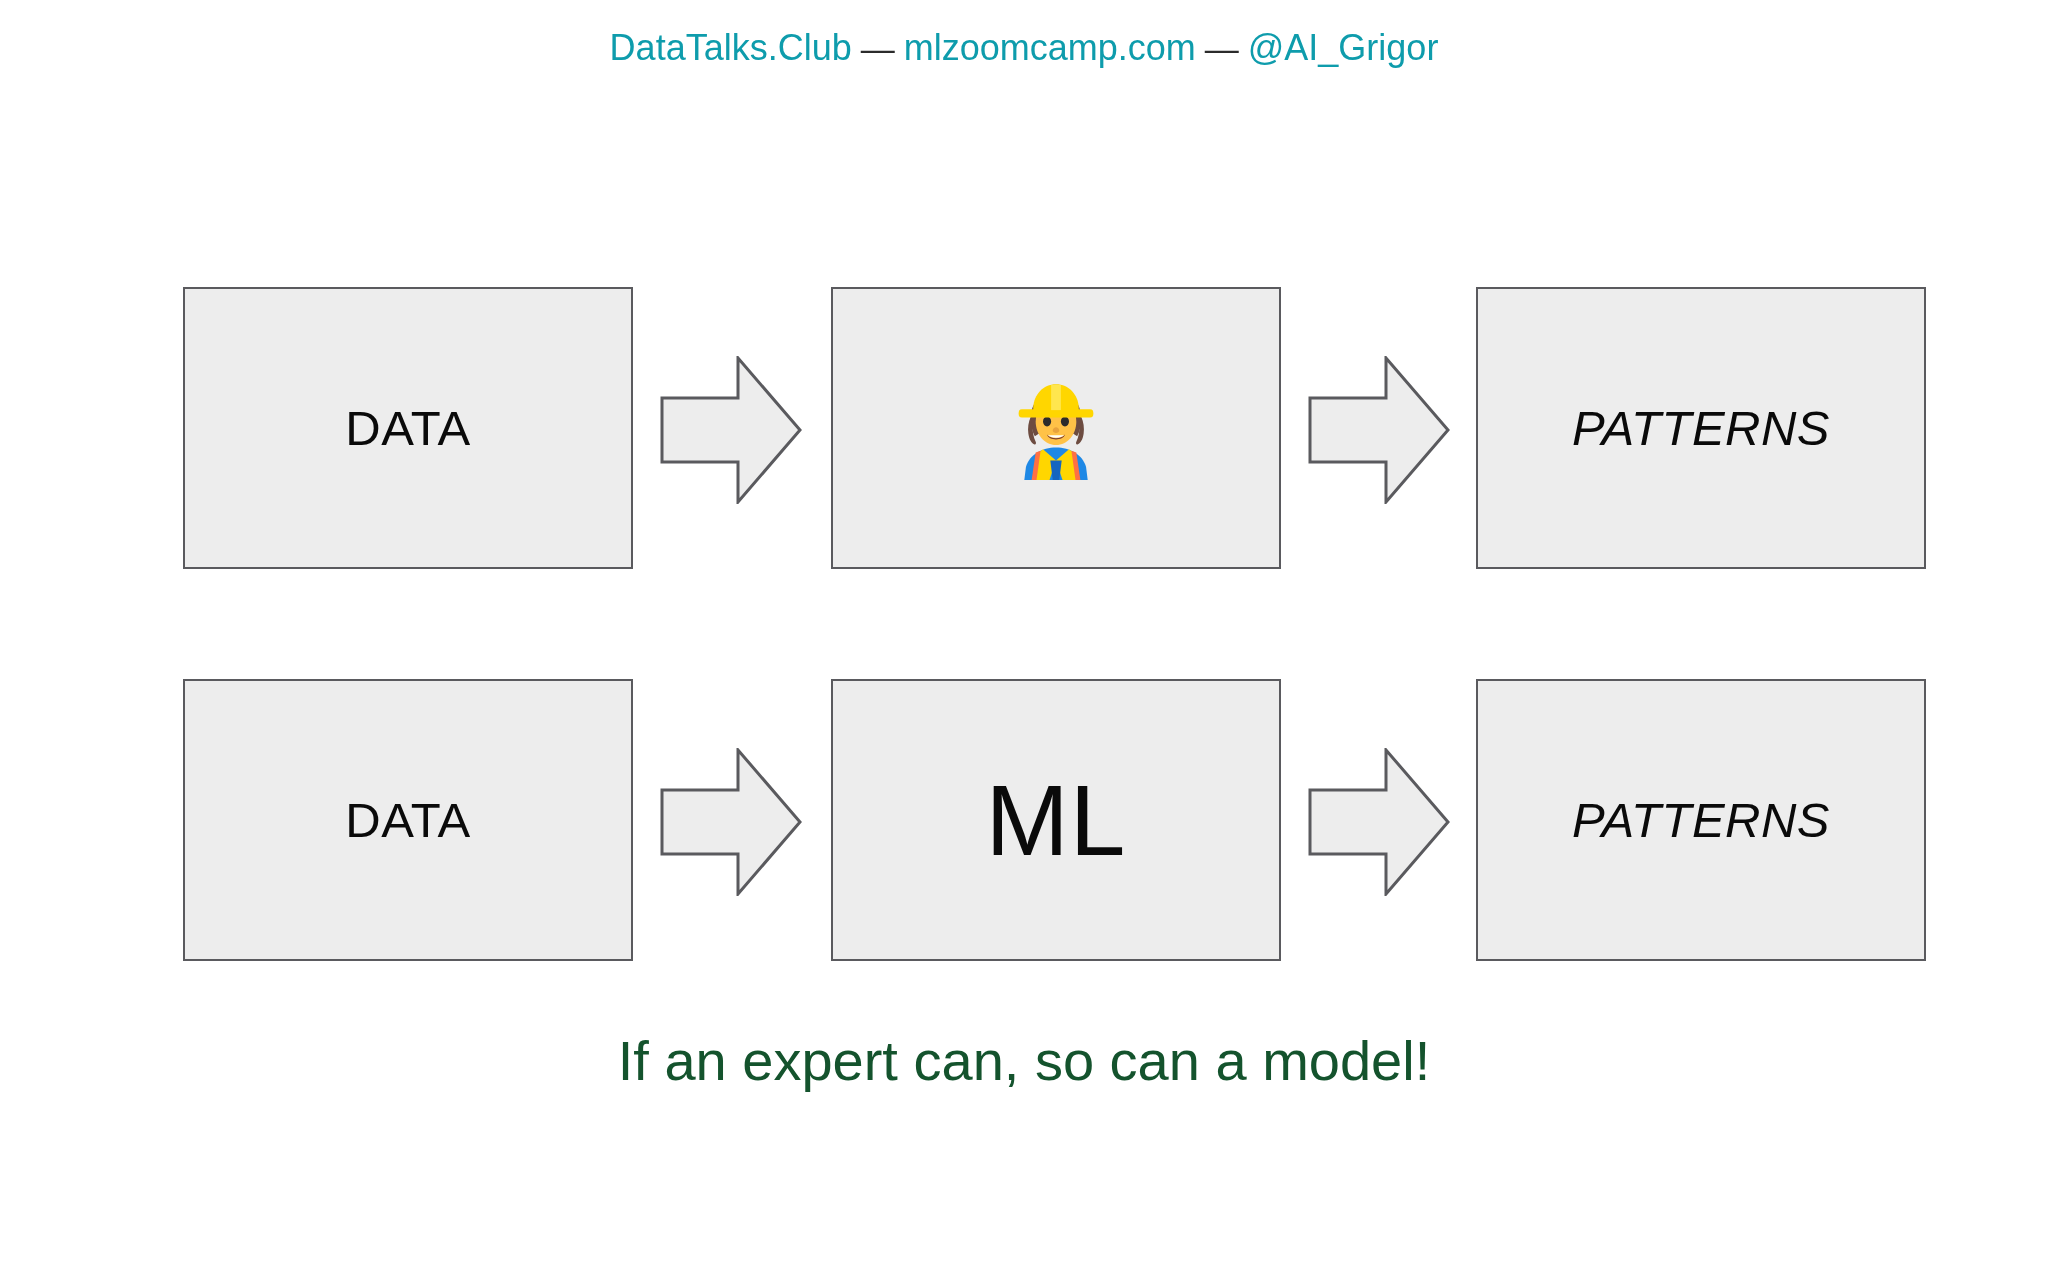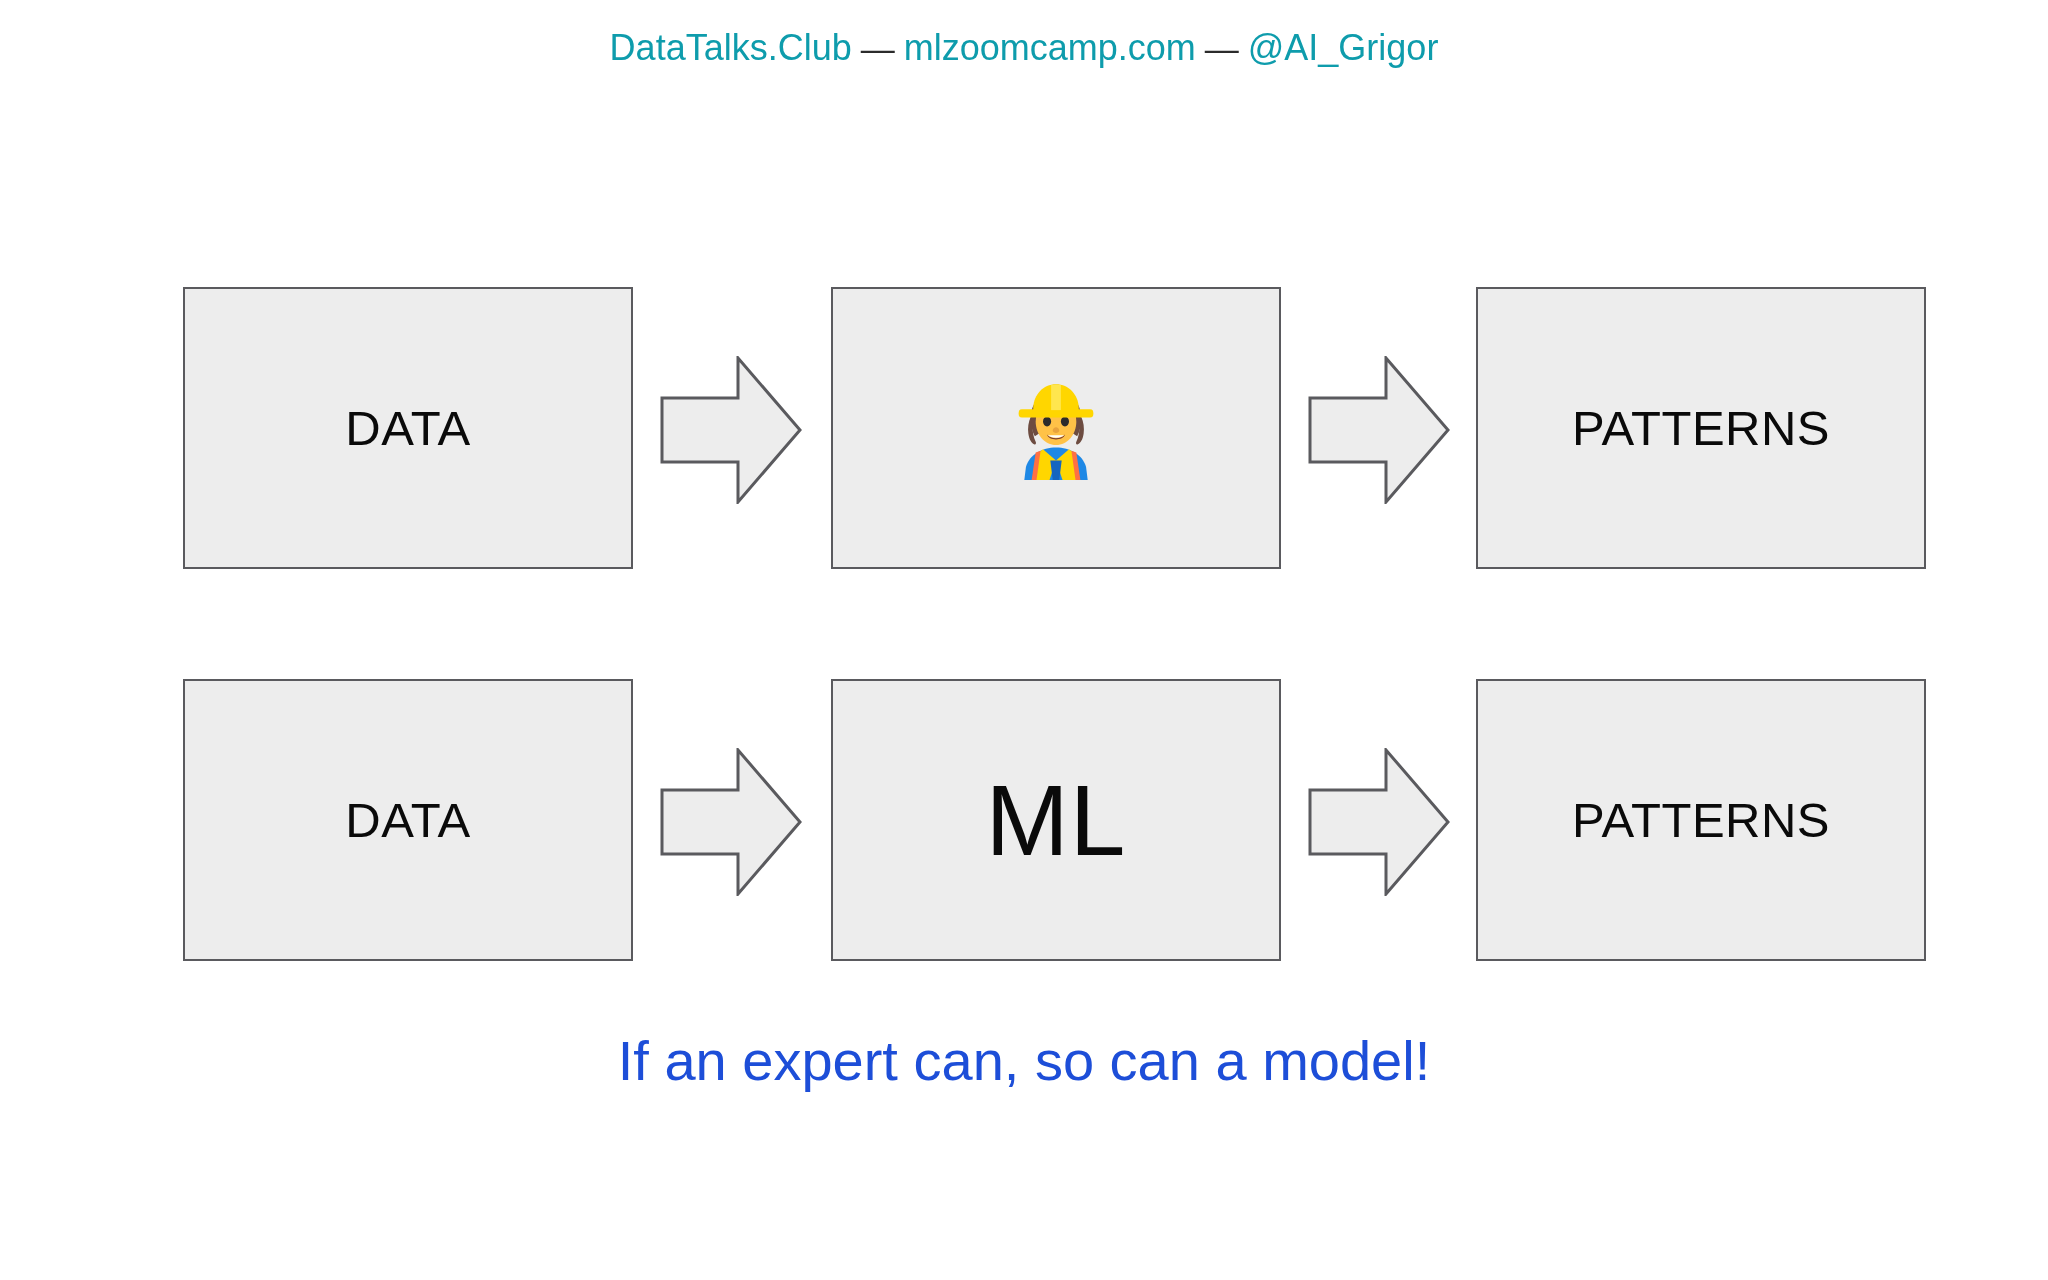--- a/index.html
+++ b/index.html
@@ -65,21 +65,21 @@
     height: 282px;
     background: #EDEDED;
     border: 2px solid #5A5A5E;
     box-sizing: border-box;
     display: flex;
     align-items: center;
     justify-content: center;
   }
   .pbox.b1 { left: 155px; }
   .pbox.b2 { left: 803px; }
-  .pbox.b3 { left: 1448px; }
+  .pbox.b3 { left: 1448px; font-style: italic; }
 
   .box-label {
     font-size: 49px;
     line-height: 1;
     color: #0a0a0a;
     letter-spacing: 0.5px;
     font-weight: 400;
   }
   .box-label.big {
     font-size: 100px;
@@ -104,21 +104,21 @@
 
   
   .caption {
     position: absolute;
     top: 1028px;
     left: 0;
     width: 2048px;
     text-align: center;
     font-size: 56px;
     line-height: 66px;
-    color: #1d4ed8;
+    color: #14532d;
     white-space: nowrap;
   }
 </style>
 </head>
 <body>
 
 <div class="header">
   <span class="link">DataTalks.Club</span><span class="sep">—</span><span class="link">mlzoomcamp.com</span><span class="sep">—</span><span class="link">@AI_Grigor</span>
 </div>
 

